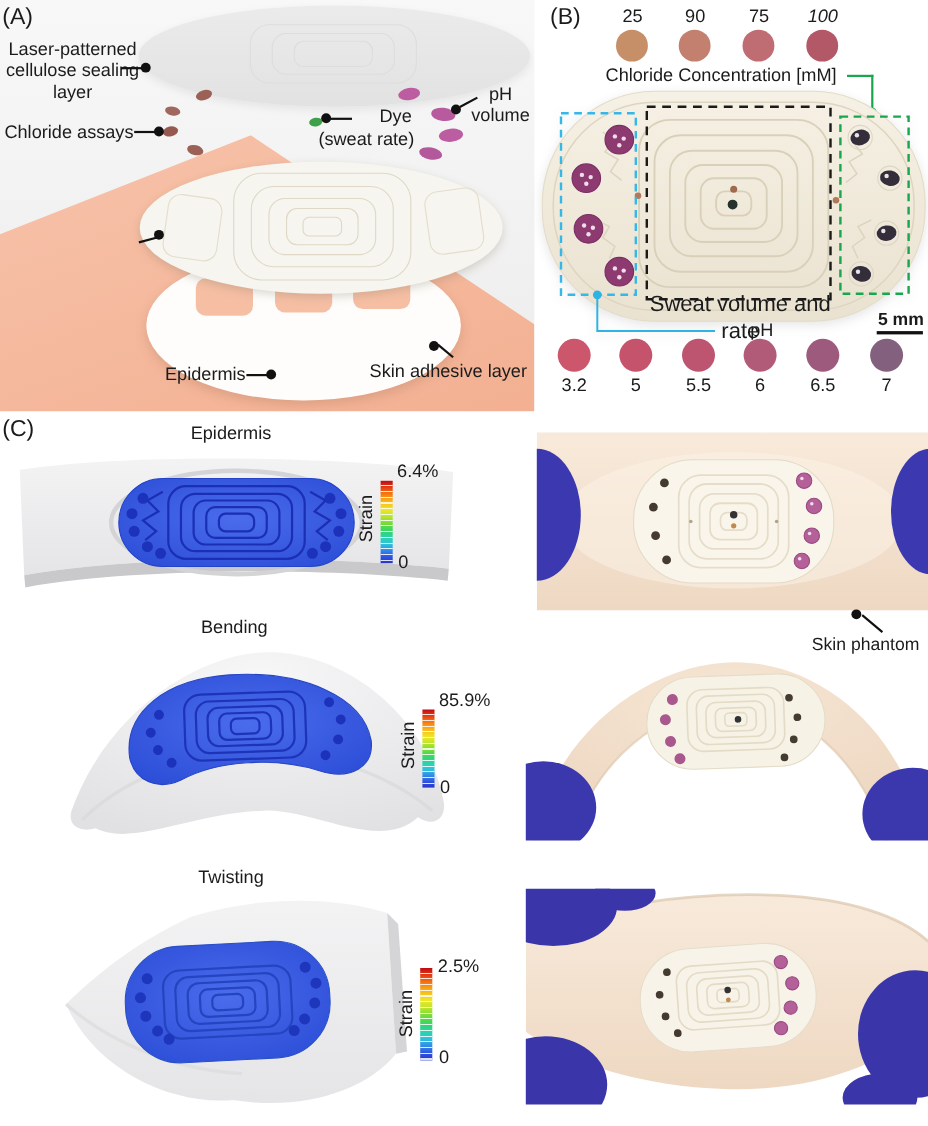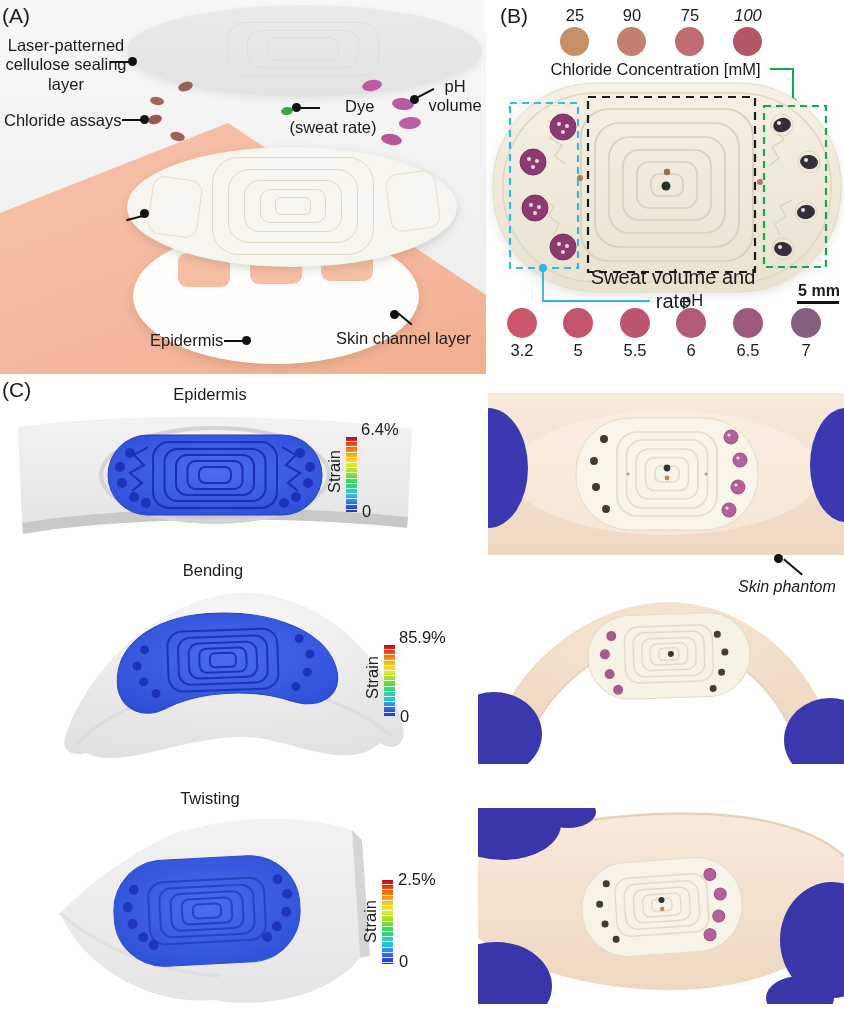--- a/index.html
+++ b/index.html
@@ -111,21 +111,21 @@
 
     <div class="leader" style="left:126px;top:217px;width:18px;height:2px;transform:rotate(-15deg);"></div>
     <div class="dot" style="left:140px;top:209px;width:9px;height:9px;"></div>
 
     <div class="lbl" style="left:150px;top:331px;">Epidermis</div>
     <div class="leader" style="left:224px;top:340px;width:20px;height:2px;"></div>
     <div class="dot" style="left:242px;top:336px;width:9px;height:9px;"></div>
 
     <div class="dot" style="left:390px;top:310px;width:9px;height:9px;"></div>
     <div class="leader" style="left:396px;top:318px;width:18px;height:2px;transform:rotate(40deg);"></div>
-    <div class="lbl" style="left:336px;top:329px;width:150px;">Skin channel layer</div>
+    <div class="lbl" style="left:336px;top:329px;width:150px;">Skin adhesive layer</div>
   </div>
 
   <div class="abs" style="left:486px;top:0;width:358px;height:376px;background:#fff;">
     <div class="tag" style="left:14px;top:4px;">(B)</div>
 
     <div class="lbl ctr" style="left:69px;top:6px;width:40px;">25</div>
     <div class="lbl ctr" style="left:126px;top:6px;width:40px;">90</div>
     <div class="lbl ctr" style="left:184px;top:6px;width:40px;">75</div>
     <div class="lbl ctr" style="left:242px;top:6px;width:40px;font-style:italic;">100</div>
     <div class="swatch" style="left: 74px; top: 27px; background: rgb(198, 143, 104);"></div>
@@ -293,21 +293,21 @@
         <circle cx="248" cy="92" r="1.6"></circle>
         <circle cx="239" cy="115" r="1.6"></circle>
     </g>
     <circle cx="179" cy="75" r="3.4" fill="#333"></circle>
     <circle cx="179" cy="85" r="2.4" fill="#bf8a50"></circle>
     <circle cx="140" cy="81" r="1.6" fill="#b0a488"></circle>
       <circle cx="218" cy="81" r="1.6" fill="#b0a488"></circle>
   </svg>
   <div class="dot" style="left:774px;top:554px;width:9px;height:9px;"></div>
   <div class="leader" style="left:781px;top:566px;width:24px;height:2px;transform:rotate(40deg);"></div>
-  <div class="lbl" style="left:738px;top:578px;width:104px;font-size:16px;font-style:italic;">Skin phantom</div>
+  <div class="lbl" style="left:738px;top:578px;width:104px;font-size:16px;">Skin phantom</div>
 
   <div class="lbl ctr" style="left:138px;top:561px;width:150px;">Bending</div>
 
   <svg class="abs" style="left:45px;top:585px;" width="370" height="200" viewBox="0 0 370 200">
     <path d="M20,152 C55,55 145,5 205,8 C280,12 345,75 358,142 C362,158 350,168 335,158 C300,190 240,150 195,152 C130,154 75,185 42,168 C28,172 16,166 20,152 Z" fill="url(#gDome)"></path>
     <path d="M30,160 C70,120 140,96 200,98 C265,100 320,128 348,152" fill="none" stroke="#d8d8da" stroke-width="3" opacity="0.7"></path>
     <g transform="rotate(-2 180 78)">
       <path d="M72,100 C68,58 108,30 165,28 C232,26 286,52 292,92 C294,116 272,128 244,118 C205,104 152,105 118,122 C97,131 76,122 72,100 Z" fill="url(#gBlue)" stroke="#2746c4"></path>
       <g stroke="#1d33b8" stroke-width="2" fill="none">
         <rect x="123" y="45" width="110" height="60" rx="15"></rect>

